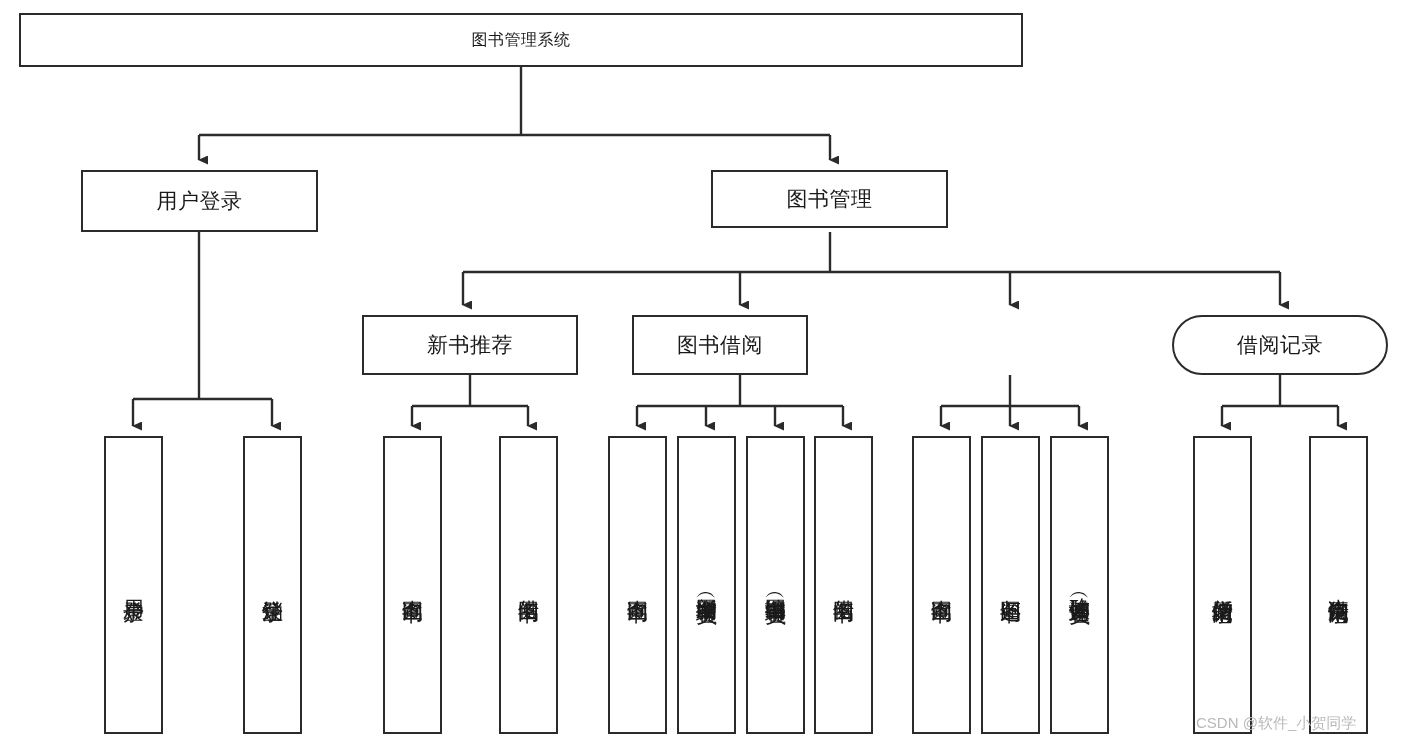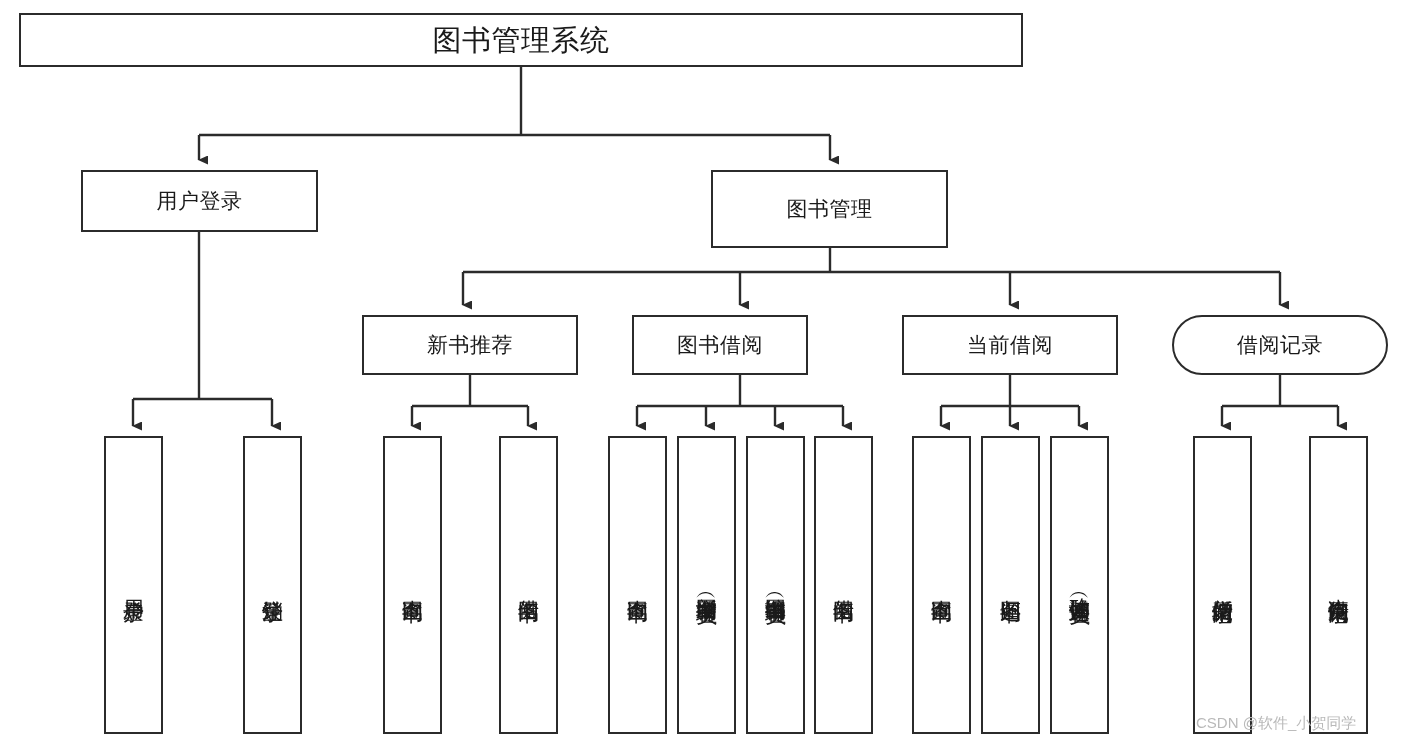--- a/index.html
+++ b/index.html
@@ -40,21 +40,21 @@
     display: block;
     text-align: center;
     line-height: 1.18;
     white-space: nowrap;
   }
   
   .h-node .label {
     font-size: 21px;
     letter-spacing: 0.5px;
   }
-  .node.root .label { font-size: 29px; }
+  .node.root .label { font-size: 16px; }
   
   .v-node .label {
     writing-mode: vertical-rl;
     text-orientation: upright;
     font-size: 21px;
     line-height: 1.05;
     letter-spacing: 1px;
     white-space: nowrap;
   }
   .watermark {
@@ -121,32 +121,29 @@
     </g>
   </svg>
 
   <div class="node h-node root" style="left:19px; top:13px; width:1004px; height:54px;">
     <span class="label">图书管理系统</span>
   </div>
 
   <div class="node h-node" style="left:81px; top:170px; width:237px; height:62px;">
     <span class="label">用户登录</span>
   </div>
-  <div class="node h-node" style="left:711px; top:170px; width:237px; height:78px;">
+  <div class="node h-node" style="left:711px; top:170px; width:237px; height:58px;">
     <span class="label">图书管理</span>
   </div>
 
   <div class="node h-node" style="left:362px; top:315px; width:216px; height:60px;justify-content:center;">
     <span class="label">新书推荐</span>
   </div>
   <div class="node h-node" style="left:632px; top:315px; width:176px; height:60px;">
     <span class="label">图书借阅</span>
-  </div>
-  <div class="node h-node" style="left:902px; top:315px; width:216px; height:60px;">
-    <span class="label">当前借阅</span>
   </div>
   <div class="node h-node" style="left:1172px; top:315px; width:216px; height:60px;border-radius:30px;">
     <span class="label">借阅记录</span>
   </div>
 
   <div class="node v-node" style="left:104px; top:436px; width:59px; height:298px;">
     <span class="label">用户登录</span>
   </div>
   <div class="node v-node" style="left:243px; top:436px; width:59px; height:298px;">
     <span class="label">注销登录</span>

